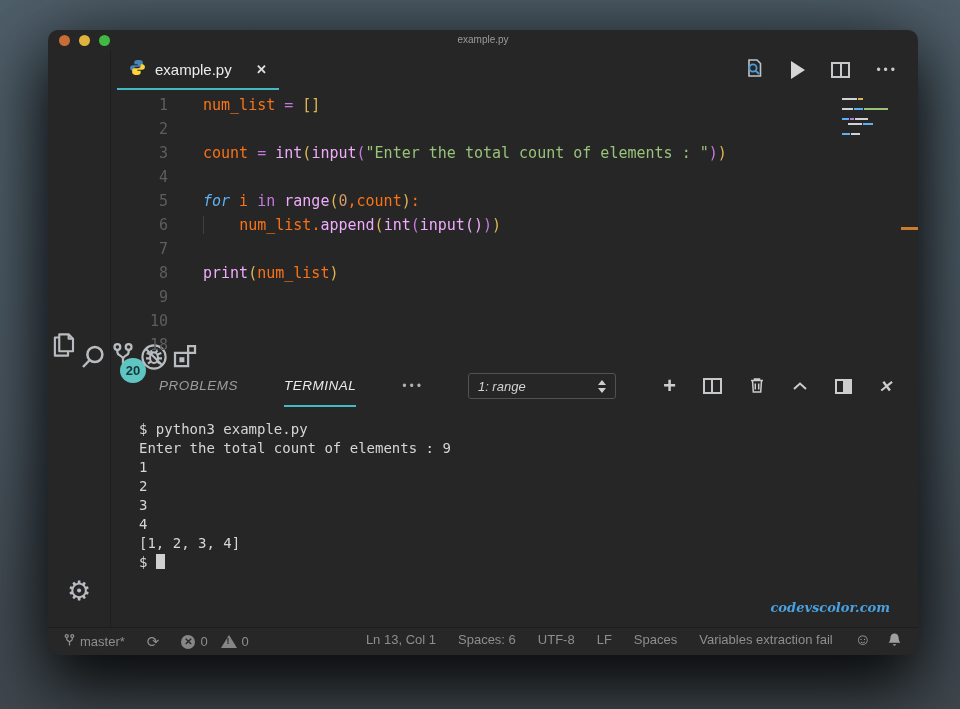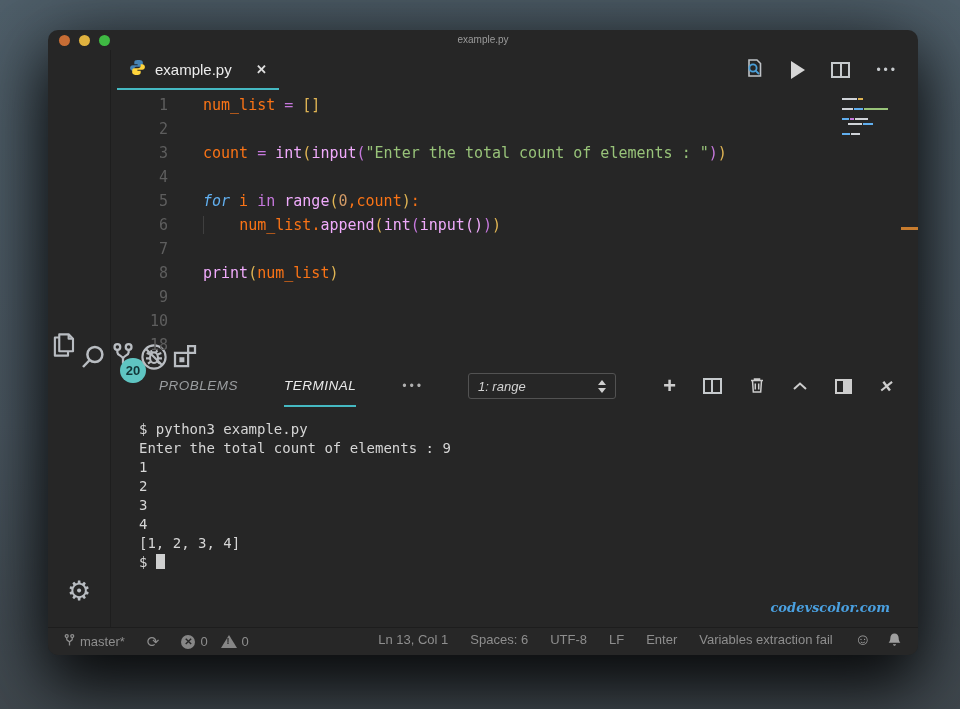--- a/index.html
+++ b/index.html
@@ -334,21 +334,21 @@
       <div class="sb-item">
           <span>Spaces: 6</span>
         </div>
       <div class="sb-item">
           <span>UTF-8</span>
         </div>
       <div class="sb-item">
           <span>LF</span>
         </div>
       <div class="sb-item">
-          <span>Enter</span>
+          <span>Spaces</span>
         </div>
       <div class="sb-item">
           <span>Variables extraction fail</span>
         </div>
       <div class="sb-item">
           <span class="smiley">☺</span>
         </div>
       <div class="sb-item" style="margin-left:16px">
         <span>
           <svg width="15" height="16" viewBox="0 0 16 17" fill="#9f9f9f">

